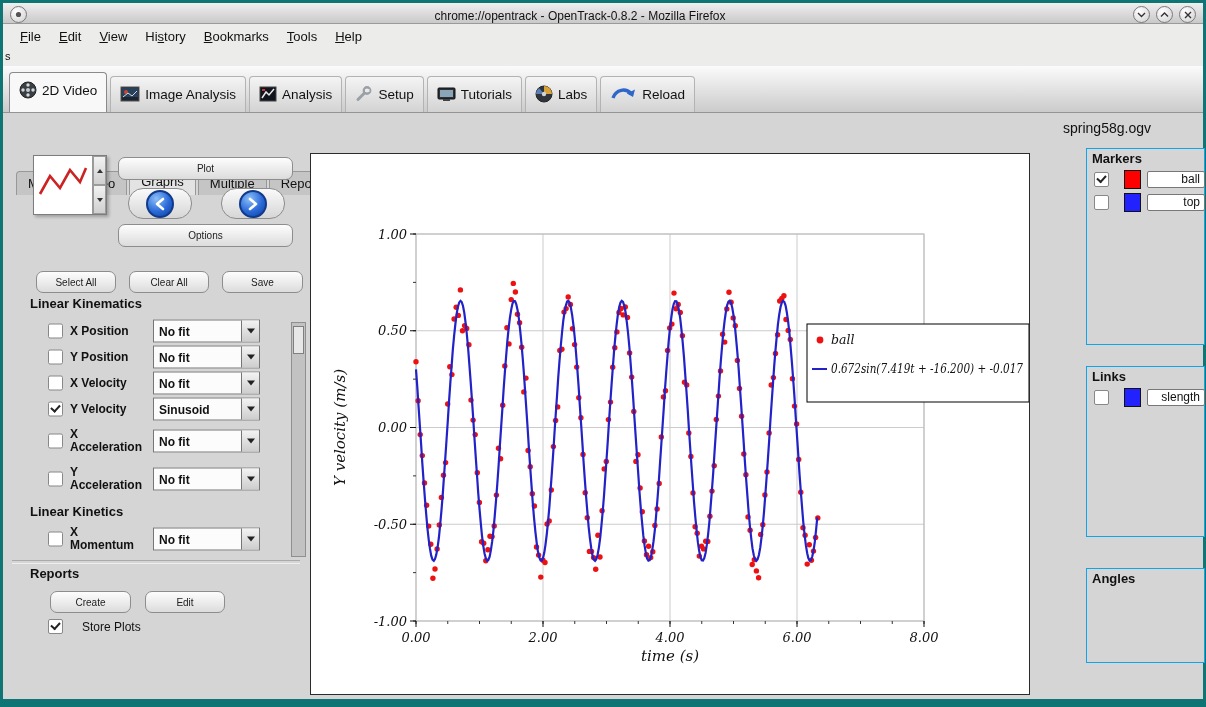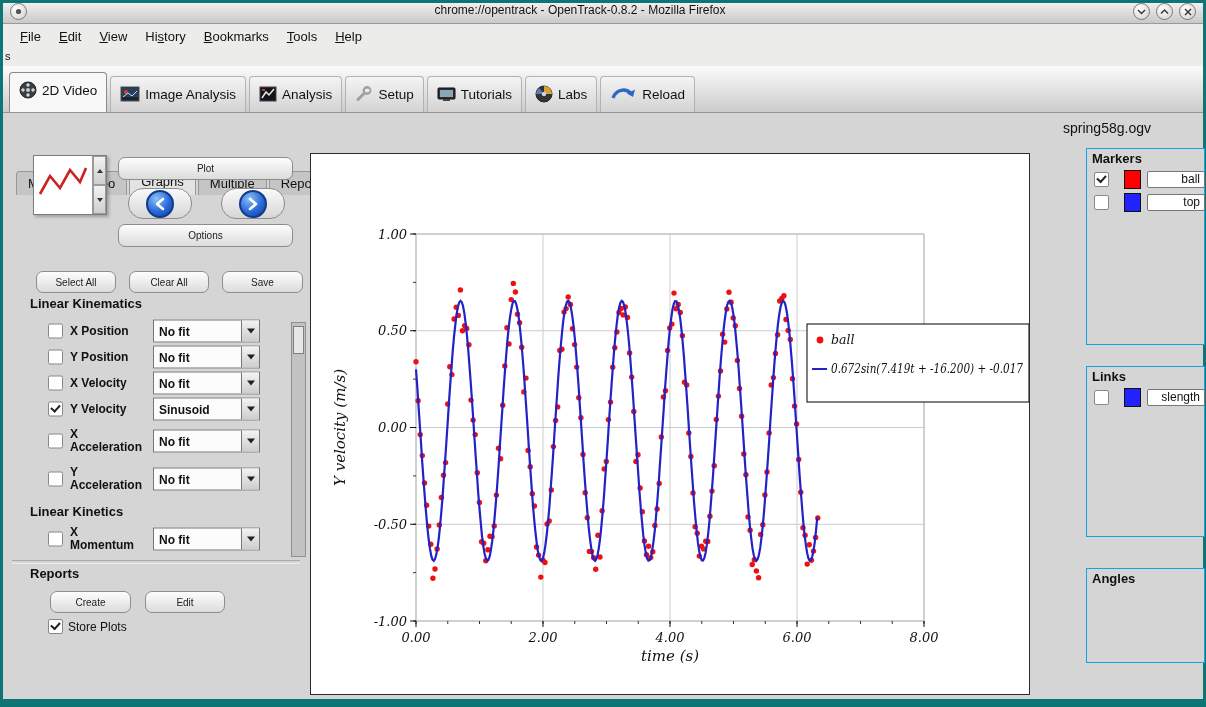--- a/index.html
+++ b/index.html
@@ -3,21 +3,21 @@
 <meta charset="utf-8">
 <style>
   html,body{margin:0;padding:0;}
   .screen{position:relative;width:1206px;height:707px;background:#0e7474;overflow:hidden;
           font-family:"Liberation Sans",sans-serif;color:#111;}
   .chrome-bg{position:absolute;left:3px;top:3px;right:3px;bottom:8px;background:#d5d5d5;}
 
   
   .titlebar{position:absolute;left:3px;top:3px;right:3px;height:20px;
             background:linear-gradient(#efefef,#c9c9c9);border-bottom:1px solid #9a9a9a;
-            display:flex;align-items:flex-start;padding:0 4px;}
+            display:flex;align-items:flex-end;padding:0 4px;}
   .title-text{flex:1;text-align:center;font-size:12px;color:#111;}
   .win-circle{width:15px;height:15px;border-radius:50%;flex:0 0 auto;
               background:radial-gradient(circle at 35% 30%,#ffffff,#cfcfcf);
               border:1px solid #7a7a7a;display:flex;align-items:center;justify-content:center;margin:0 3px;}
 
   
   .menubar{position:absolute;left:3px;top:24px;right:3px;height:25px;background:#ececea;
            display:flex;align-items:center;padding-left:8px;font-size:13px;}
   .menu-item{padding:3px 9px;}
   .menustrip{position:absolute;left:3px;top:49px;right:3px;height:17px;background:#ececea;}
@@ -71,21 +71,21 @@
   .fit-select{position:absolute;left:125px;top:50%;transform:translateY(-50%);width:105px;height:21px;
               background:#fcfcfc;border:1px solid #767676;display:flex;align-items:stretch;}
   .fit-value{flex:1;font-size:12px;display:flex;align-items:center;padding-left:5px;}
   .fit-arrow{width:17px;background:linear-gradient(#f3f3f3,#cdcdcd);border-left:1px solid #767676;
              display:flex;align-items:center;justify-content:center;}
   .fit-arrow i{width:0;height:0;border-left:4px solid transparent;border-right:4px solid transparent;border-top:5px solid #222;}
   .vscroll{position:absolute;left:291px;top:322px;width:13px;height:233px;background:#c2c2c2;border:1px solid #8f8f8f;}
   .vthumb{position:absolute;left:1px;top:3px;width:9px;height:26px;background:#e7e7e7;border:1px solid #7f7f7f;}
   .divider{position:absolute;left:12px;top:560px;width:288px;height:2px;border-top:1px solid #aaa;border-bottom:1px solid #eee;}
   .reports-header{position:absolute;left:30px;top:566px;font-weight:bold;font-size:13px;}
-  .storeplots-row{position:absolute;left:48px;top:619px;display:flex;align-items:center;gap:5px;font-size:12px;}
+  .storeplots-row{position:absolute;left:48px;top:619px;display:flex;align-items:center;gap:19px;font-size:12px;}
 
   
   .chart-area{position:absolute;left:310px;top:153px;width:720px;height:542px;background:#fff;border:1px solid #2b2b2b;box-sizing:border-box;}
   .chart-area svg{display:block;}
   .tick{font-family:"DejaVu Serif",serif;font-style:italic;font-size:13px;fill:#111;}
   .axis{font-family:"DejaVu Serif",serif;font-style:italic;font-size:15px;fill:#111;}
   .legend-text{font-family:"DejaVu Serif",serif;font-style:italic;font-size:12.5px;fill:#111;}
 
   
   .rp-box{position:absolute;left:1086px;width:119px;border:1px solid #0ea5e9;background:#d5d5d5;box-sizing:border-box;}

